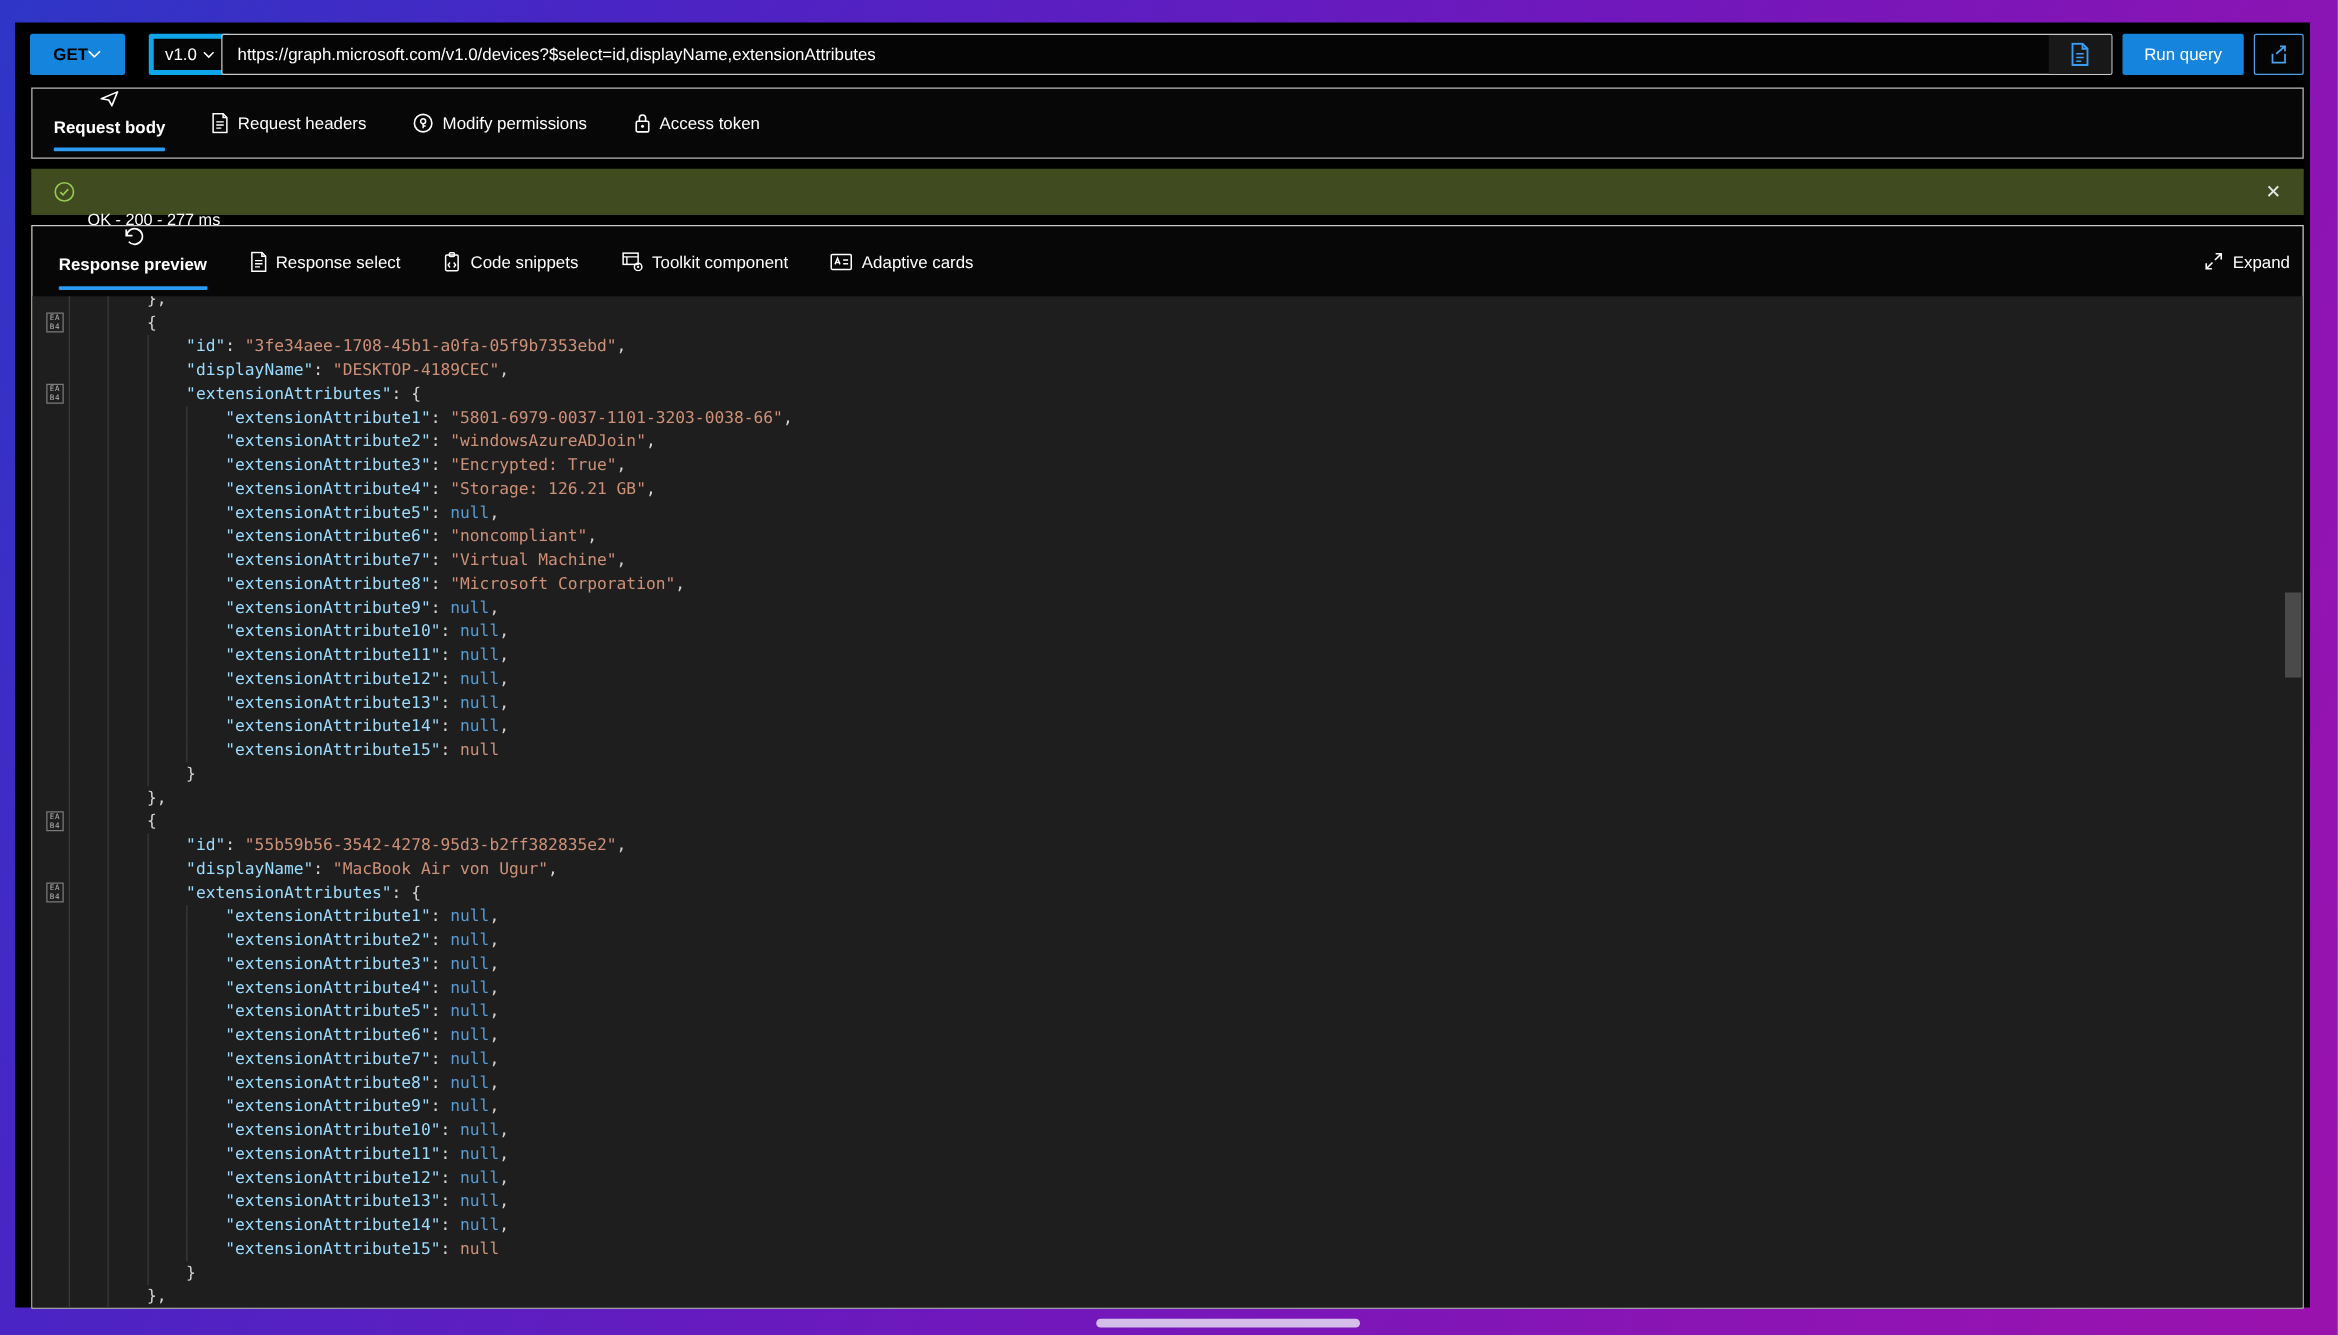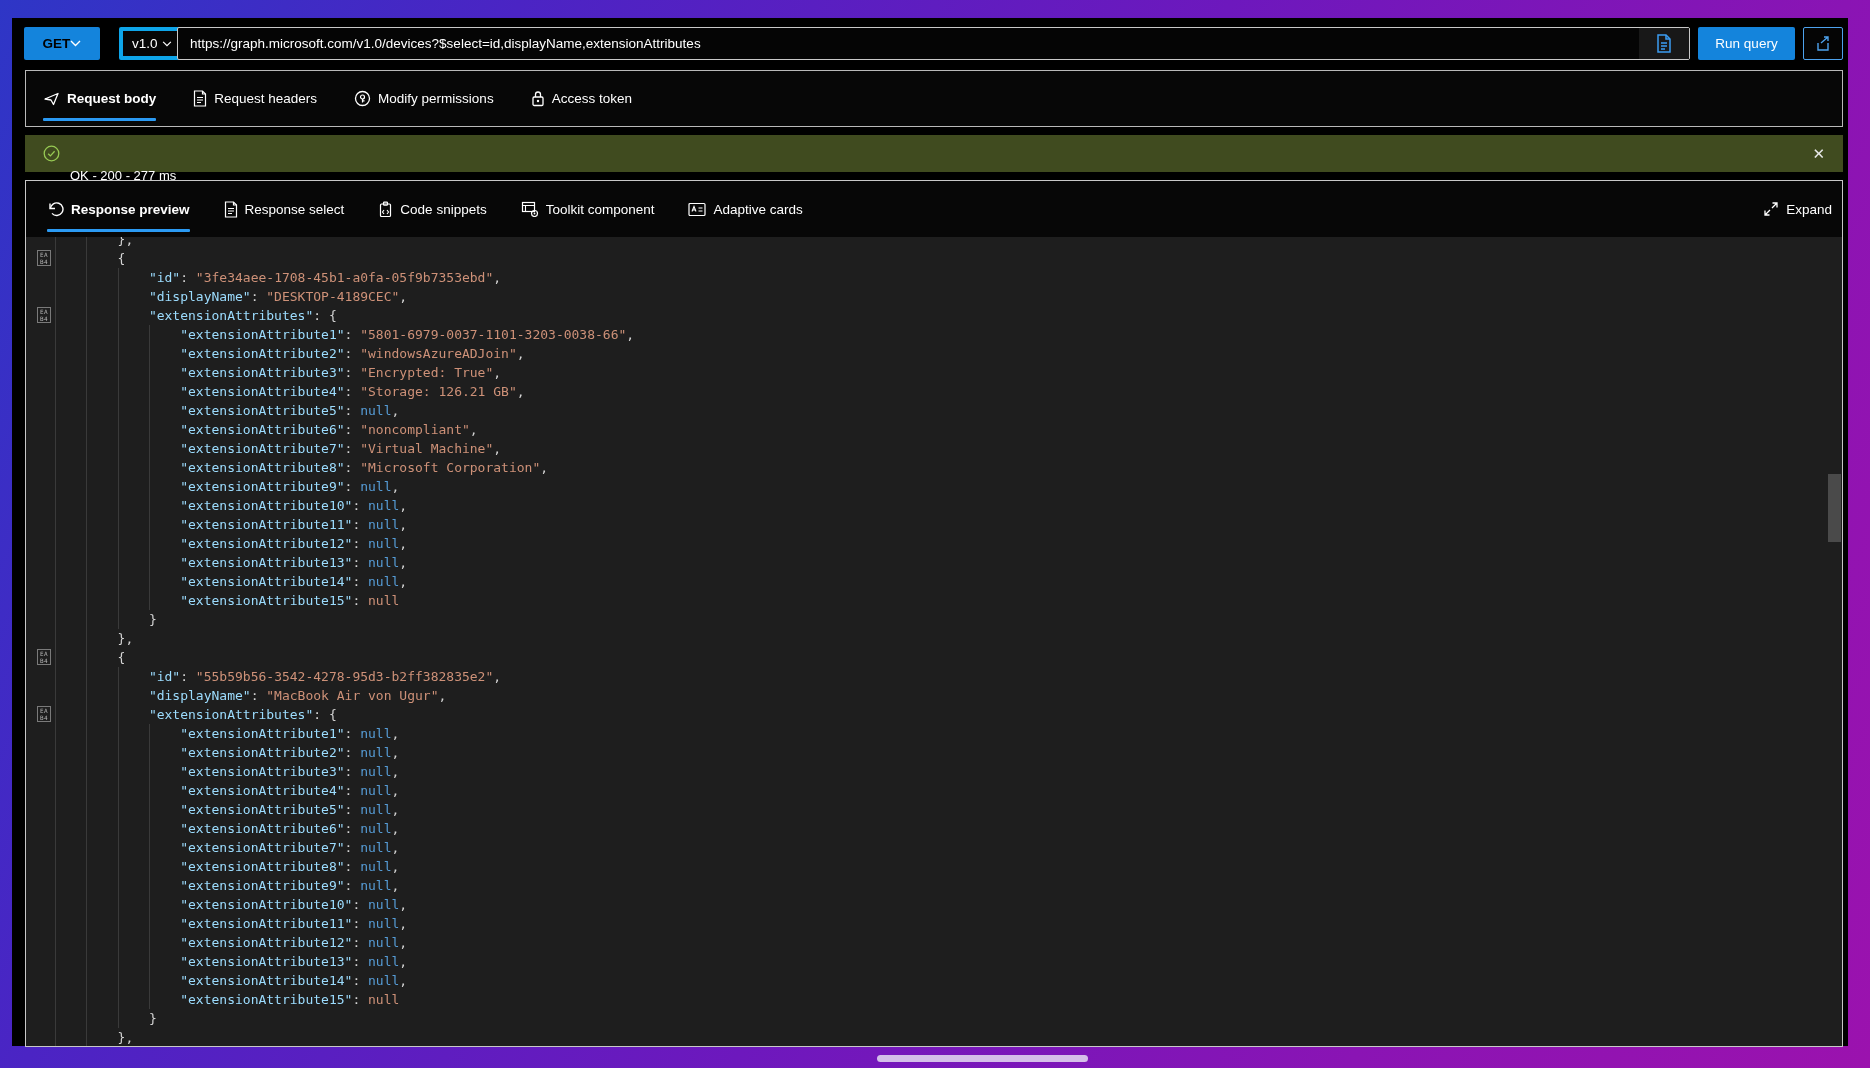--- a/index.html
+++ b/index.html
@@ -44,21 +44,21 @@
     background:#050505; border:1px solid #4da2ed; border-radius:2px;
     display:flex; align-items:center; justify-content:center; cursor:pointer; color:#4da2ed;
   }
 
   
   .panel { position:absolute; left:13px; width:1818px; background:#070707; border:1px solid #b9b9b9; }
   #request-panel { top:52px; height:57px; }
   .tabs { display:flex; align-items:stretch; height:100%; padding-left:17px; gap:37px; }
   .tab { display:flex; align-items:center; gap:7px; position:relative; cursor:pointer; color:#fff; font-size:13.5px; white-space:nowrap; }
   .tab .ticon { display:flex; align-items:center; color:#fff; }
-  .tab.active { font-weight:700; }
+  .tab.active { font-weight:700;flex-direction:column; }
   .tab.active::after { content:""; position:absolute; left:0; right:0; bottom:5px; height:3px; background:var(--tabline); border-radius:1px; }
 
   
   #status-bar { position:absolute; left:13px; top:117px; width:1818px; height:37px;
     background:var(--status-bg); display:flex; align-items:center; padding:0 18px; }
   #status-text { font-size:13px; color:#fff; margin-left:10px;margin-top:43px; }
   #status-close { margin-left:auto; color:#e8e8e8; font-size:15px; cursor:pointer; line-height:1; }
 
   
   #response-panel { top:162px; height:867px; border:1px solid #c8c8c8; display:flex; flex-direction:column; }

